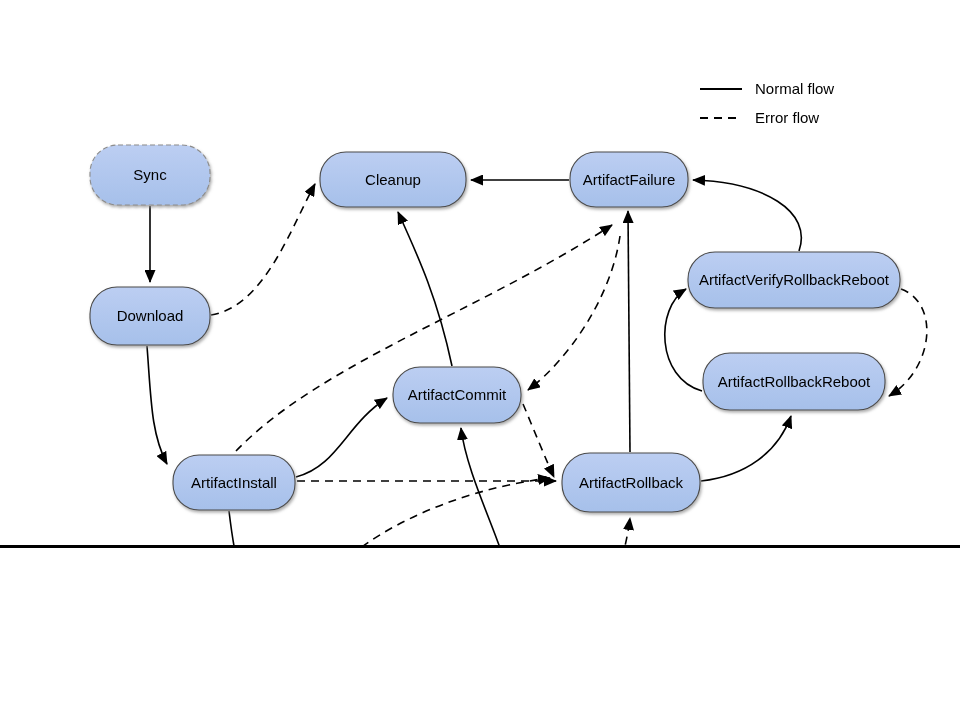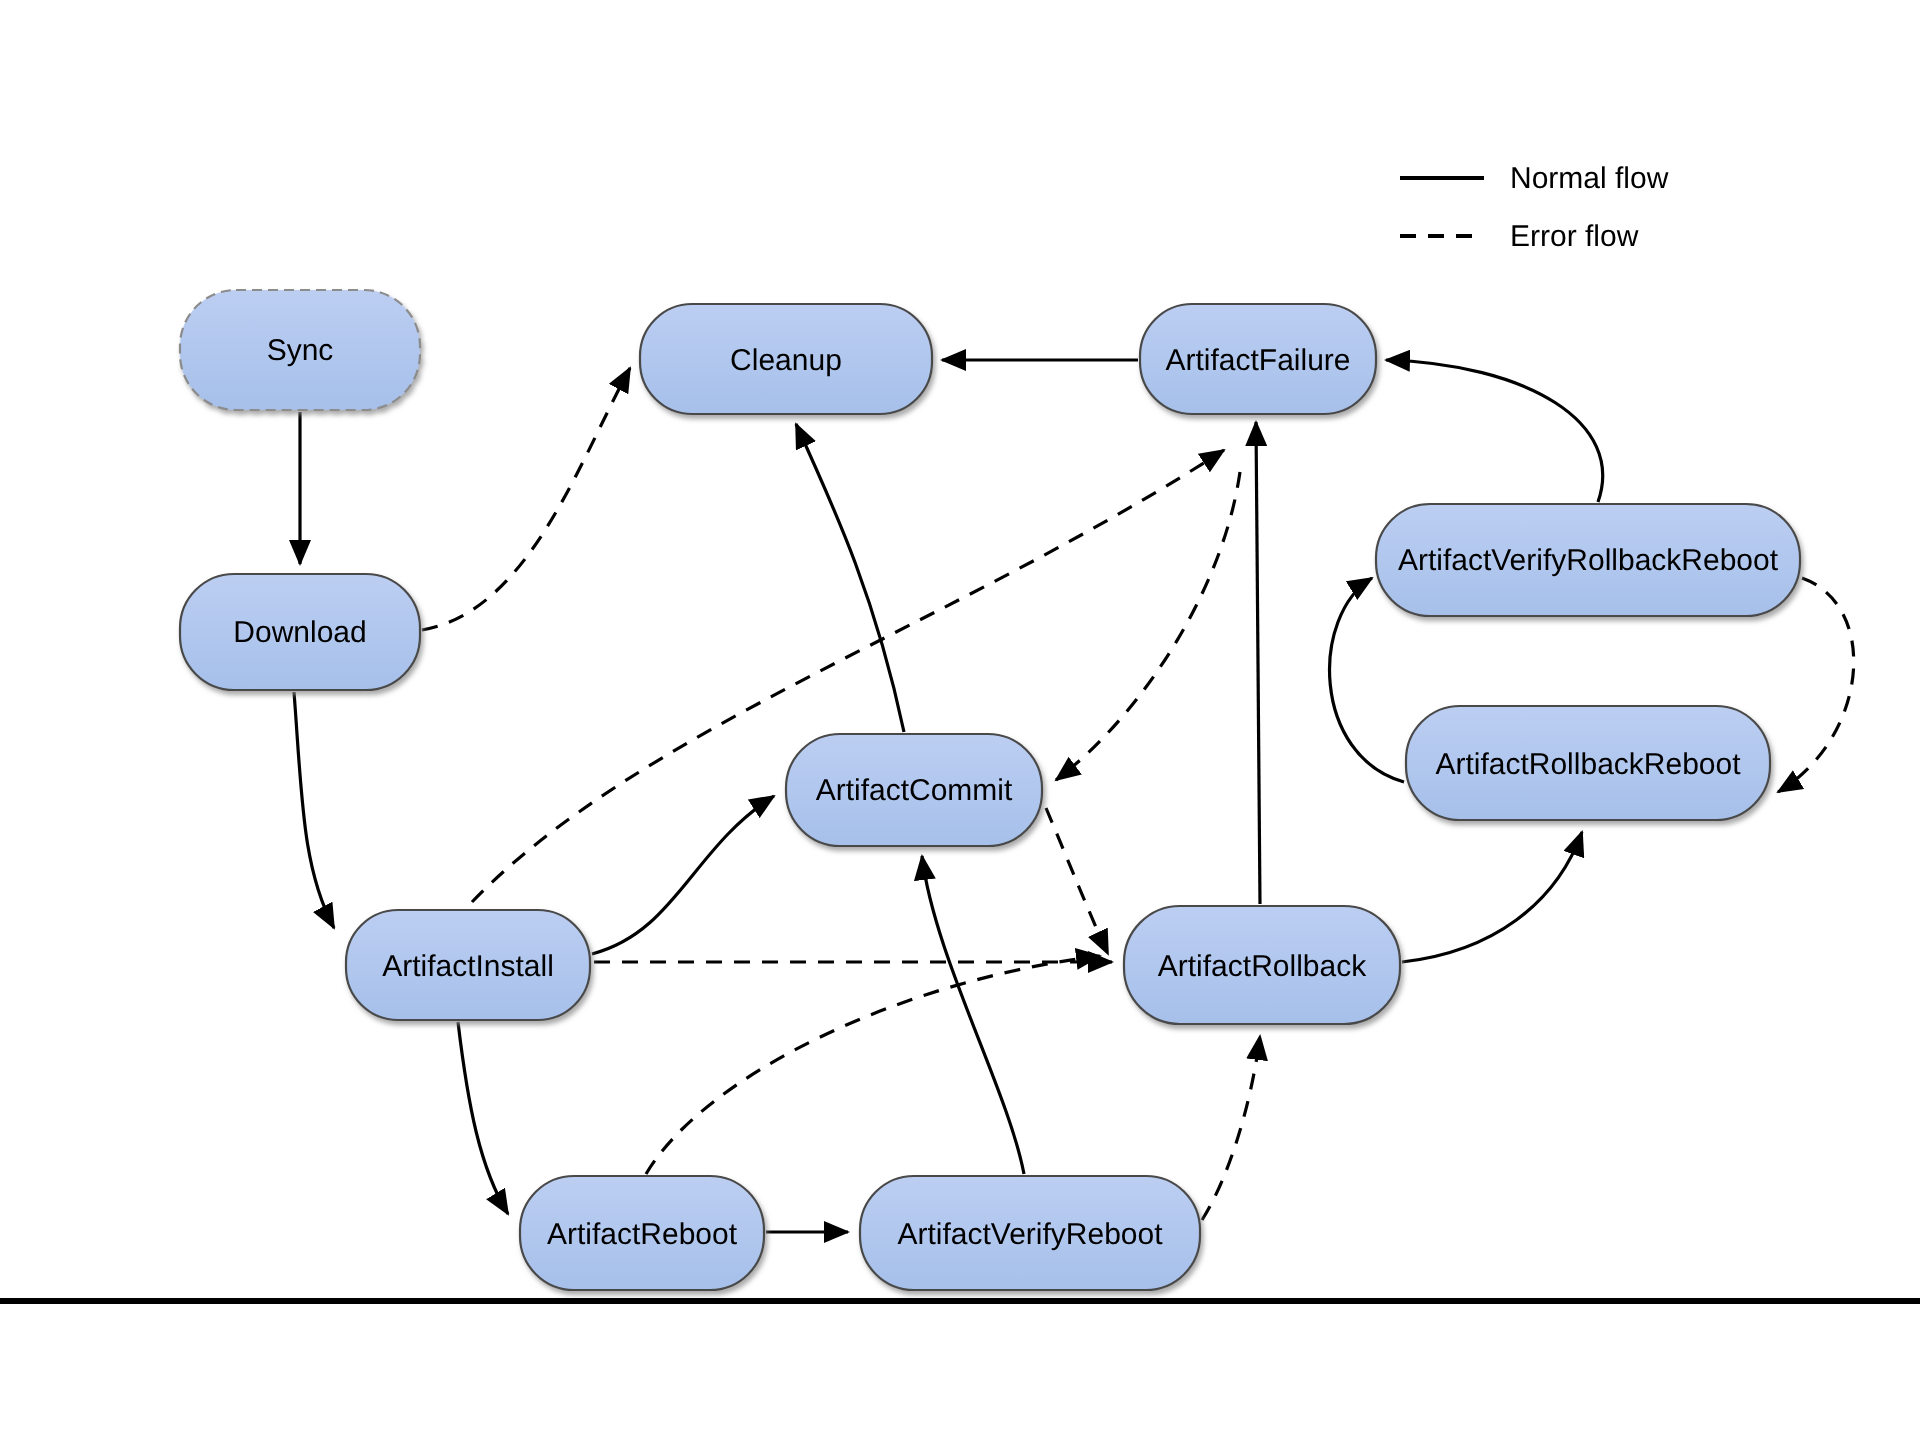--- a/index.html
+++ b/index.html
@@ -1,16 +1,16 @@
 <!DOCTYPE html>
 <html><head>
 <meta charset="utf-8">
 <style>
   html,body{margin:0;padding:0;background:#ffffff;}
-  .stage{position:relative;width:960px;height:652px;background:#ffffff;overflow:hidden;
+  .stage{position:relative;width:960px;height:548px;background:#ffffff;overflow:hidden;
          font-family:"Liberation Sans", sans-serif;}
   svg{display:block;}
   .node-rect{stroke-width:1.1px;}
   .node-label{font-family:"Liberation Sans", sans-serif;font-size:15px;fill:#000;
               text-anchor:middle;}
   .legend-label{font-family:"Liberation Sans", sans-serif;font-size:15px;fill:#000;}
   .edge{fill:none;stroke:#000;stroke-width:1.6px;}
   .edge.dashed{stroke-dasharray:8 6;}
   .legend-line{stroke:#000;stroke-width:2px;}
   .legend-line.dashed{stroke-dasharray:8 6;}

